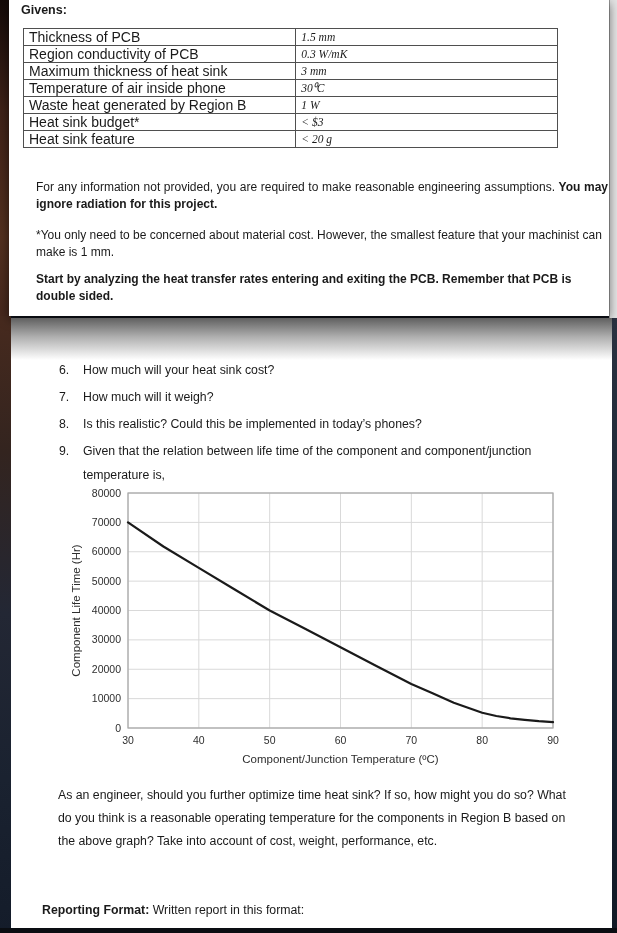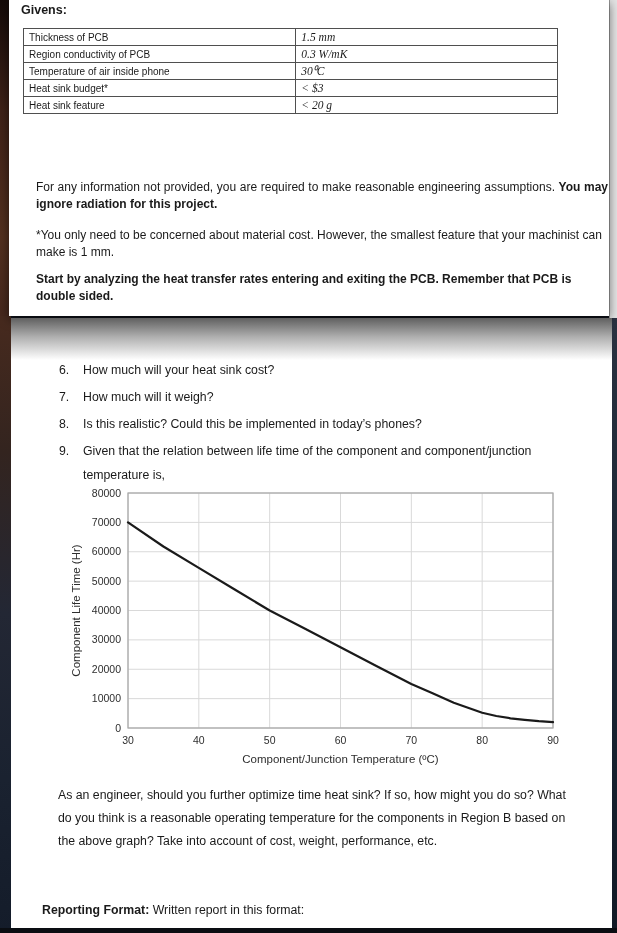--- a/index.html
+++ b/index.html
@@ -23,21 +23,21 @@
   .page{position:absolute;background:#ffffff;}
   .page1{left:9px;top:0;width:600px;height:316px;box-shadow:0 3px 10px rgba(0,0,0,0.55);}
   .page2{left:11px;top:318px;width:601px;height:610px;}
   .page2-shadow{position:absolute;left:0;top:0;width:100%;height:42px;
     background:linear-gradient(180deg,rgba(20,20,20,0.68) 0%,rgba(20,20,20,0.34) 45%,rgba(20,20,20,0) 100%);
     pointer-events:none;}
 
   
   .givens-heading{position:absolute;left:12px;top:3px;font-size:12.5px;font-weight:bold;}
   .givens-table{position:absolute;left:14px;top:28px;width:535px;border-collapse:collapse;}
-  .givens-table td{border:1px solid #4f4f4f;font-size:10px;line-height:13px;padding:1px 4px 1px 5px;height:14px;}
+  .givens-table td{border:1px solid #4f4f4f;font-size:14px;line-height:13px;padding:1px 4px 1px 5px;height:14px;}
   .givens-table td.val{width:49%;
     font-family:"Liberation Serif",serif;font-style:italic;font-size:11.5px;}
   .para{position:absolute;left:27px;width:572px;font-size:12px;line-height:17px;margin:0;}
   .p1{top:179px;text-align:justify;}
   .p2{top:227px;}
   .p3{top:271px;font-weight:bold;}
   .b{font-weight:bold;}
 
   
   .questions{position:absolute;left:48px;top:40px;width:536px;}
@@ -66,22 +66,30 @@
       <tbody>
         <tr>
           <td>Thickness of PCB</td>
           <td class="val">1.5 mm</td>
         </tr>
         <tr>
           <td>Region conductivity of PCB</td>
           <td class="val">0.3 W/mK</td>
         </tr>
         <tr>
+          <td>Maximum thickness of heat sink</td>
+          <td class="val">3 mm</td>
+        </tr>
+        <tr>
           <td>Temperature of air inside phone</td>
           <td class="val">30⁰C</td>
+        </tr>
+        <tr>
+          <td>Waste heat generated by Region B</td>
+          <td class="val">1 W</td>
         </tr>
         <tr>
           <td>Heat sink budget*</td>
           <td class="val">&lt; $3</td>
         </tr>
         <tr>
           <td>Heat sink feature</td>
           <td class="val">&lt; 20 g</td>
         </tr>
       </tbody>

